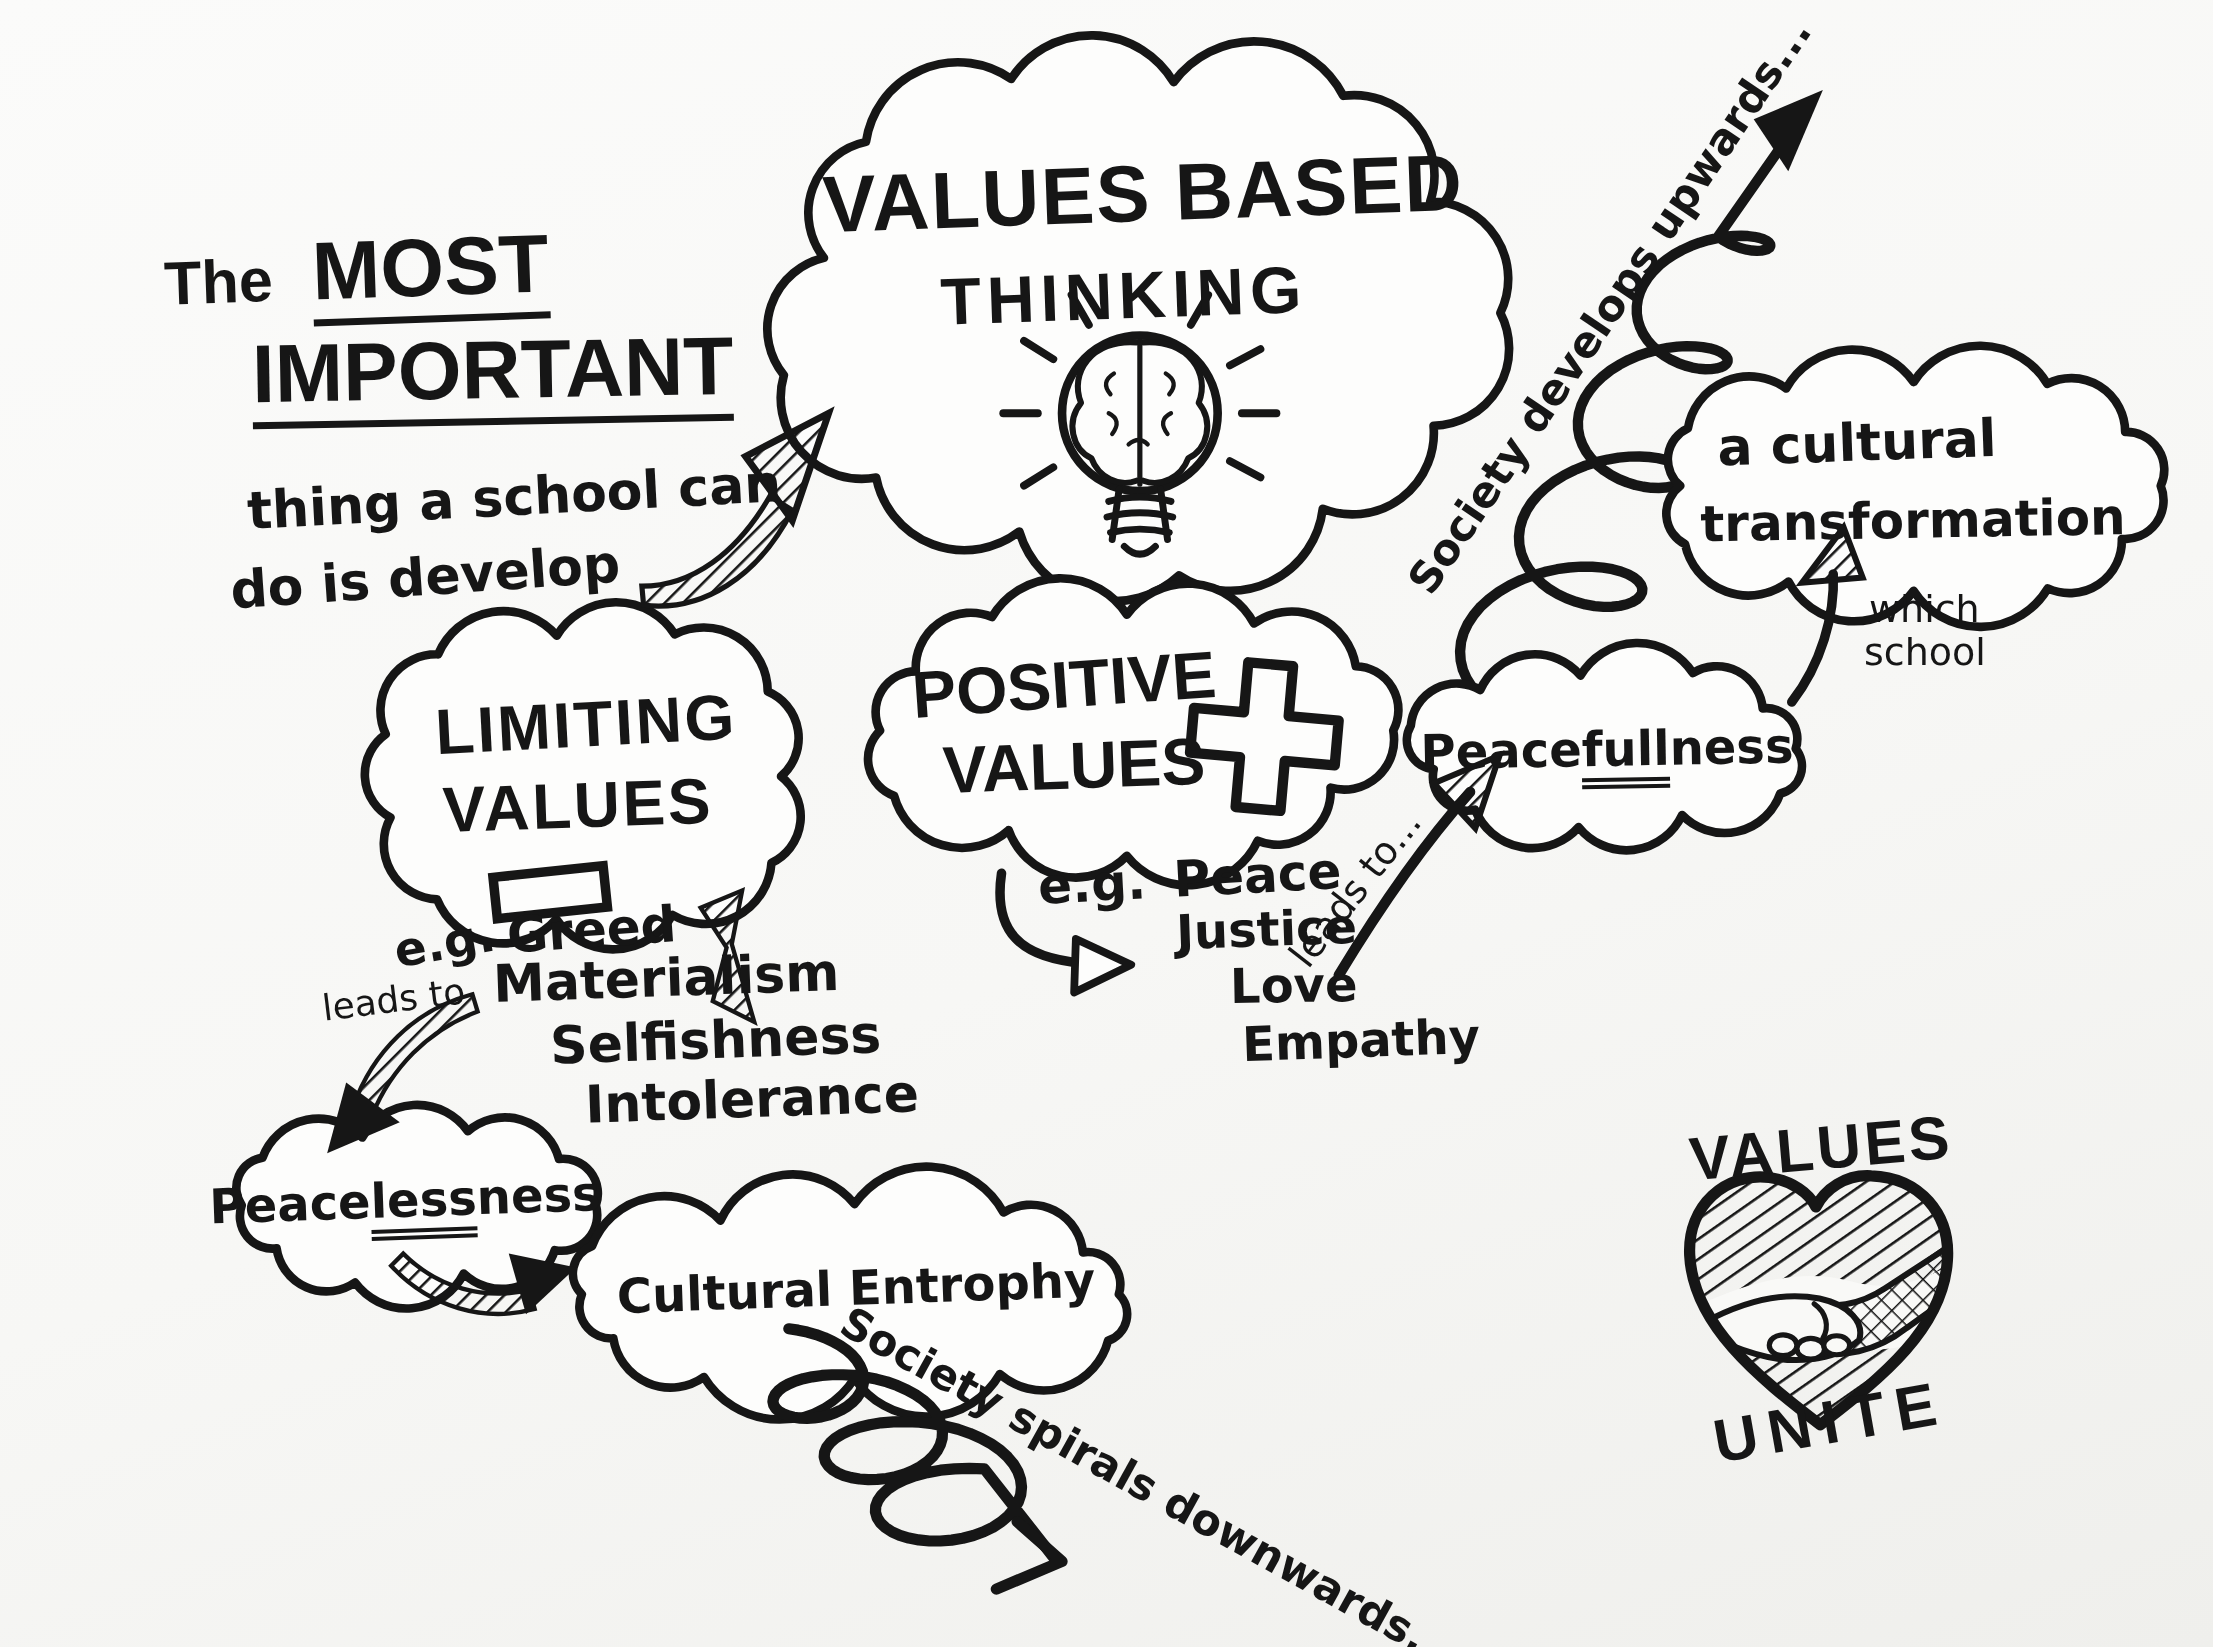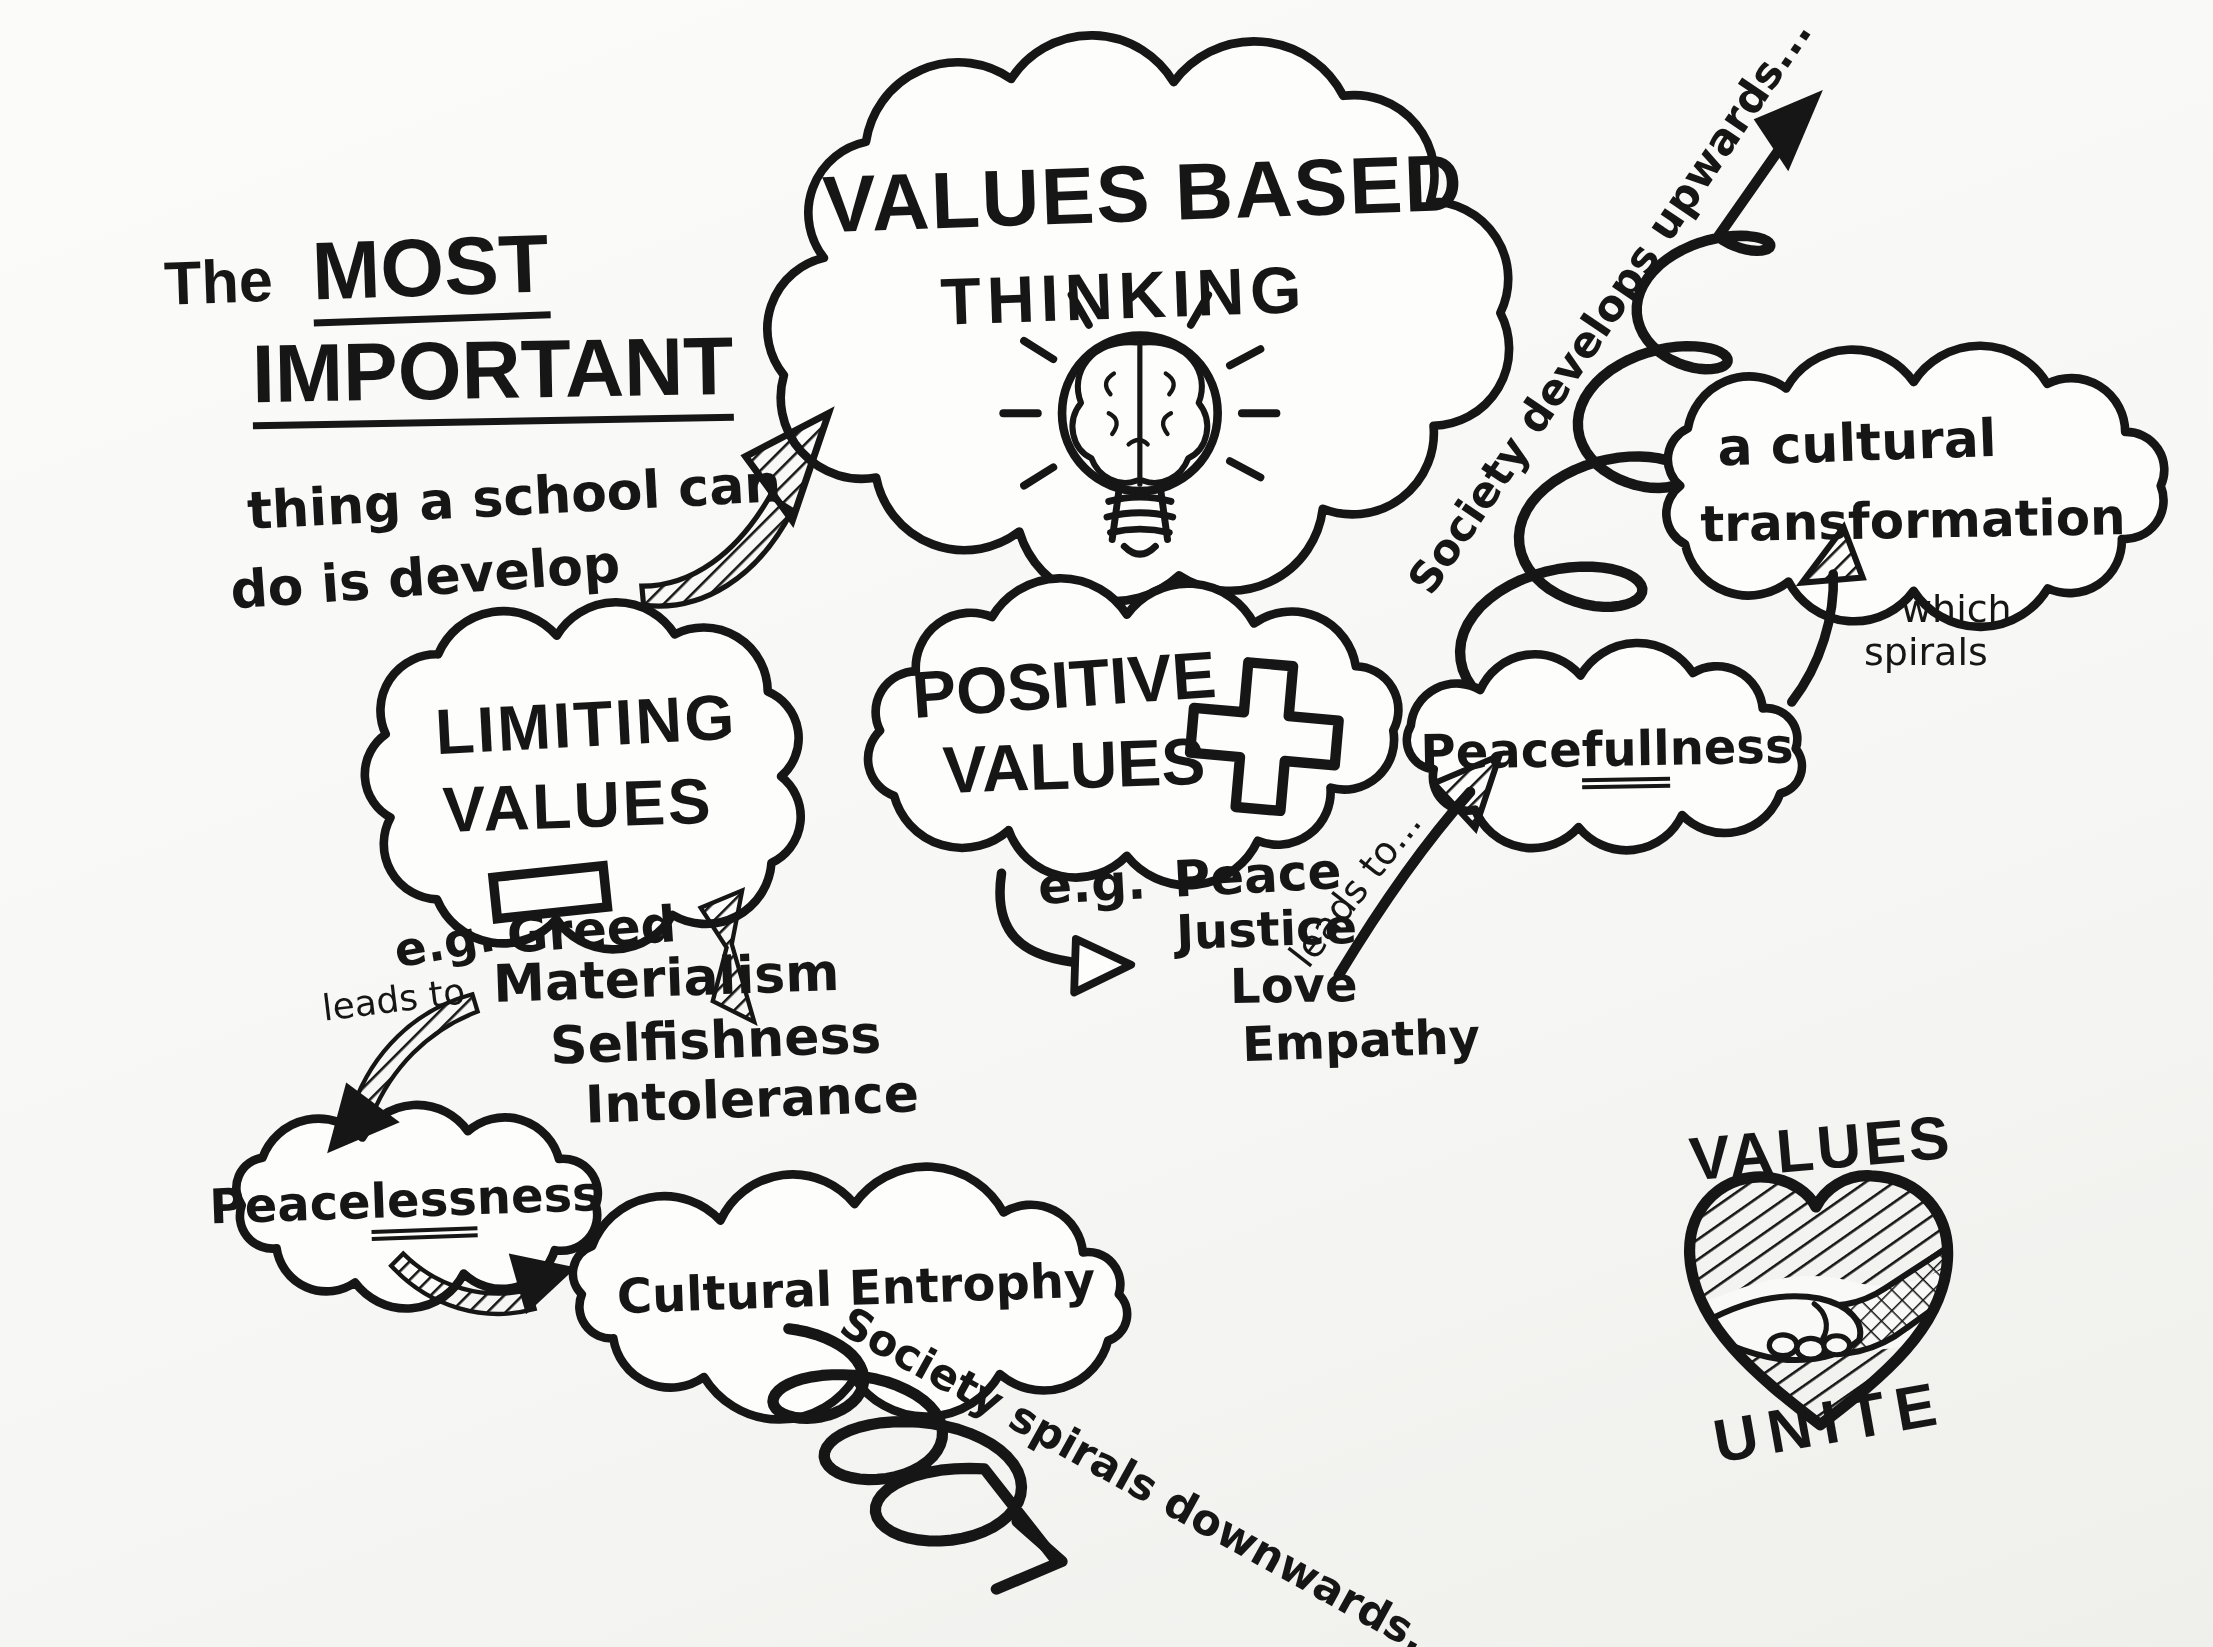--- a/index.html
+++ b/index.html
@@ -140,22 +140,22 @@
 <div class="t hw" style="left:230px;top:550px;font-size:52px;transform:rotate(-4deg);">do is develop</div>
 
 <div class="t" style="left:1143px;top:194px;font-size:80px;letter-spacing:1.7px;transform:translate(-50%,-50%) rotate(-2deg);">VALUES BASED</div>
 <div class="t" style="left:1124px;top:296px;font-size:66px;letter-spacing:6px;transform:translate(-50%,-50%) rotate(-2deg);">THINKING</div>
 
 <div class="t hw" style="left:1610px;top:306px;font-size:43px;transform:translate(-50%,-50%) rotate(-56deg);">Society develops upwards...</div>
 
 <div class="t hw" style="left:1857px;top:443px;font-size:52px;transform:translate(-50%,-50%) rotate(-2deg);">a cultural</div>
 <div class="t hw" style="left:1913px;top:521px;font-size:50px;transform:translate(-50%,-50%) rotate(-1deg);">transformation</div>
 
-<div class="t hw" style="left:1869px;top:590px;font-size:38px;font-weight:400;margin-left:32px;">which</div>
-<div class="t hw" style="left:1864px;top:633px;font-size:38px;font-weight:400;">spirals</div>
+<div class="t hw" style="left:1869px;top:590px;font-size:38px;font-weight:400;">which</div>
+<div class="t hw" style="left:1864px;top:633px;font-size:38px;font-weight:400;">school</div>
 
 <div class="t hw" style="left:1607px;top:749px;font-size:48px;transform:translate(-50%,-50%) rotate(-1deg);">
   <span>Peace</span><span class="u2">full</span><span>ness</span>
 </div>
 
 <div class="t" style="left:1064px;top:685px;font-size:66px;transform:translate(-50%,-50%) rotate(-4deg);">POSITIVE</div>
 <div class="t" style="left:1074px;top:766px;font-size:66px;transform:translate(-50%,-50%) rotate(-2deg);">VALUES</div>
 <div class="t hw" style="left:1038px;top:853px;font-size:50px;transform:rotate(-3deg);">
   <span>e.g.</span>
   <span style="margin-left:10.4px;">Peace</span>

